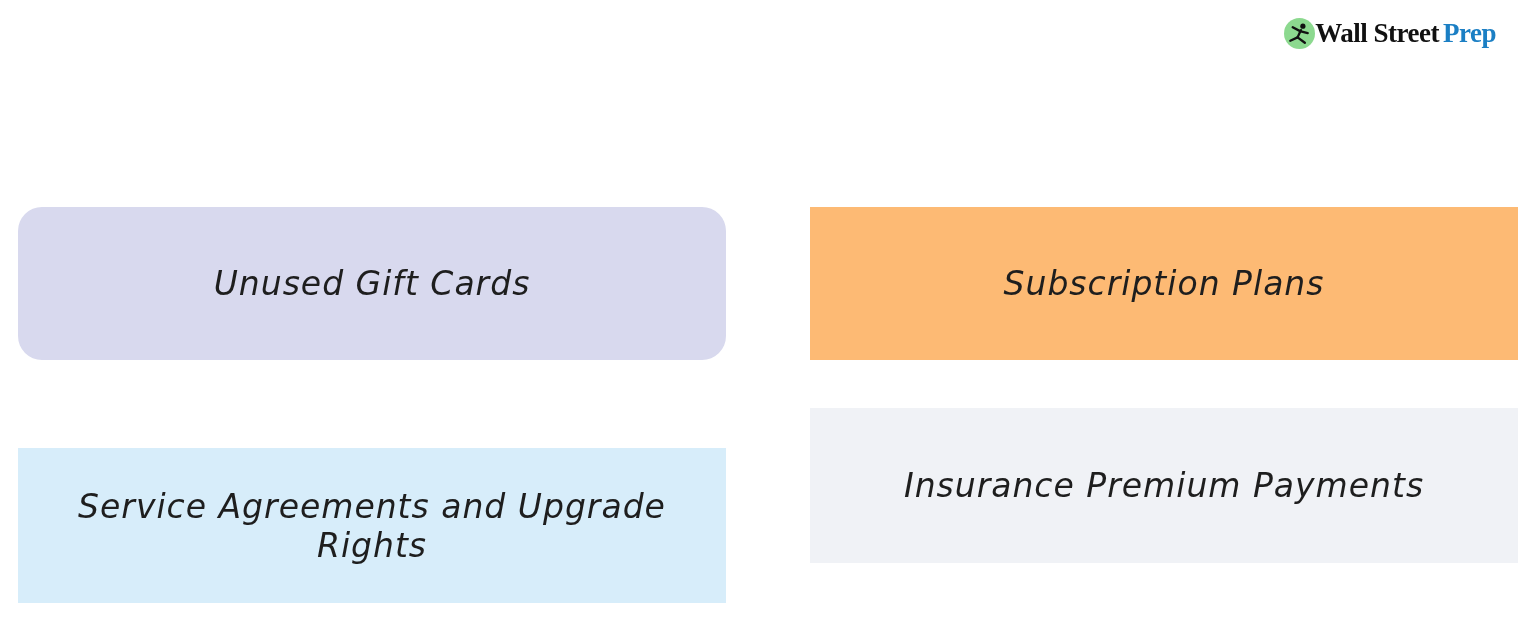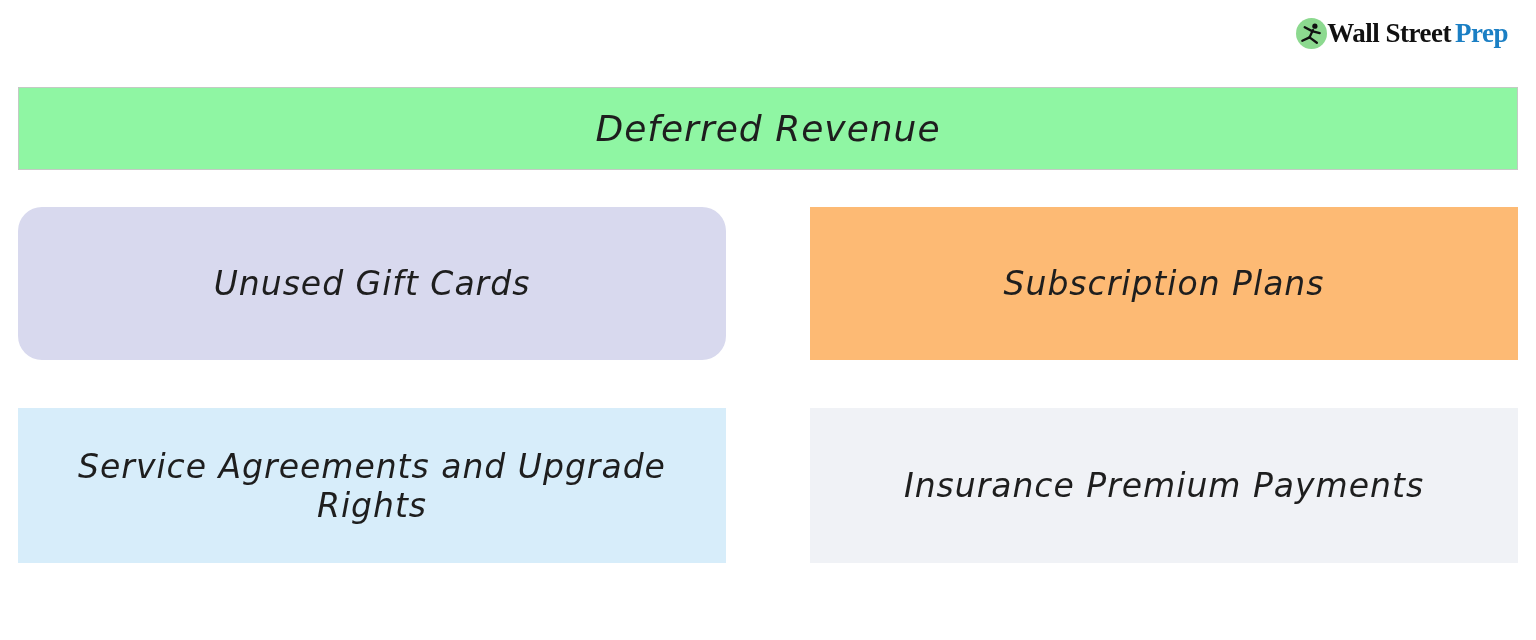--- a/index.html
+++ b/index.html
@@ -12,21 +12,21 @@
     position: relative;
     width: 1536px;
     height: 640px;
     background: #ffffff;
     overflow: hidden;
   }
   
   .logo {
     position: absolute;
     top: 18px;
-    right: 28px;
+    right: 40px;
     display: flex;
     align-items: flex-start;
   }
   .logo-icon {
     width: 31px;
     height: 31px;
     border-radius: 50%;
     display: flex;
     align-items: center;
     justify-content: center;
@@ -89,33 +89,30 @@
           <path d="M14 20 L6.5 23.5"></path>
           <path d="M14 20 L21.5 25.5"></path>
         </g>
       </svg>
     </span>
     <span class="logo-text">
       <span>Wall Street</span><span class="prep" style="color: rgb(27, 127, 196);">Prep</span>
     </span>
   </div>
 
-  <div class="banner hand" style="background-color: rgb(143, 246, 163);">
-    <span>Deferred Revenue</span>
-  </div>
 
   <div class="item-box hand box-1" style="background-color: rgb(216, 217, 238); border-radius: 24px;">
     <span>Unused Gift Cards</span>
   </div>
 
   <div class="item-box hand box-2" style="background-color: #fdba74;">
     <span>Subscription Plans</span>
   </div>
 
-  <div class="item-box hand box-3" style="background-color: rgb(215, 237, 250);">
+  <div class="item-box hand box-3" style="background-color: rgb(215, 237, 250); margin-top: 40px;">
     <span>Service Agreements and Upgrade Rights</span>
   </div>
 
   <div class="item-box hand box-4" style="background-color: rgb(240, 242, 246);">
     <span>Insurance Premium Payments</span>
   </div>
 
 </div>
 
 </body></html>

